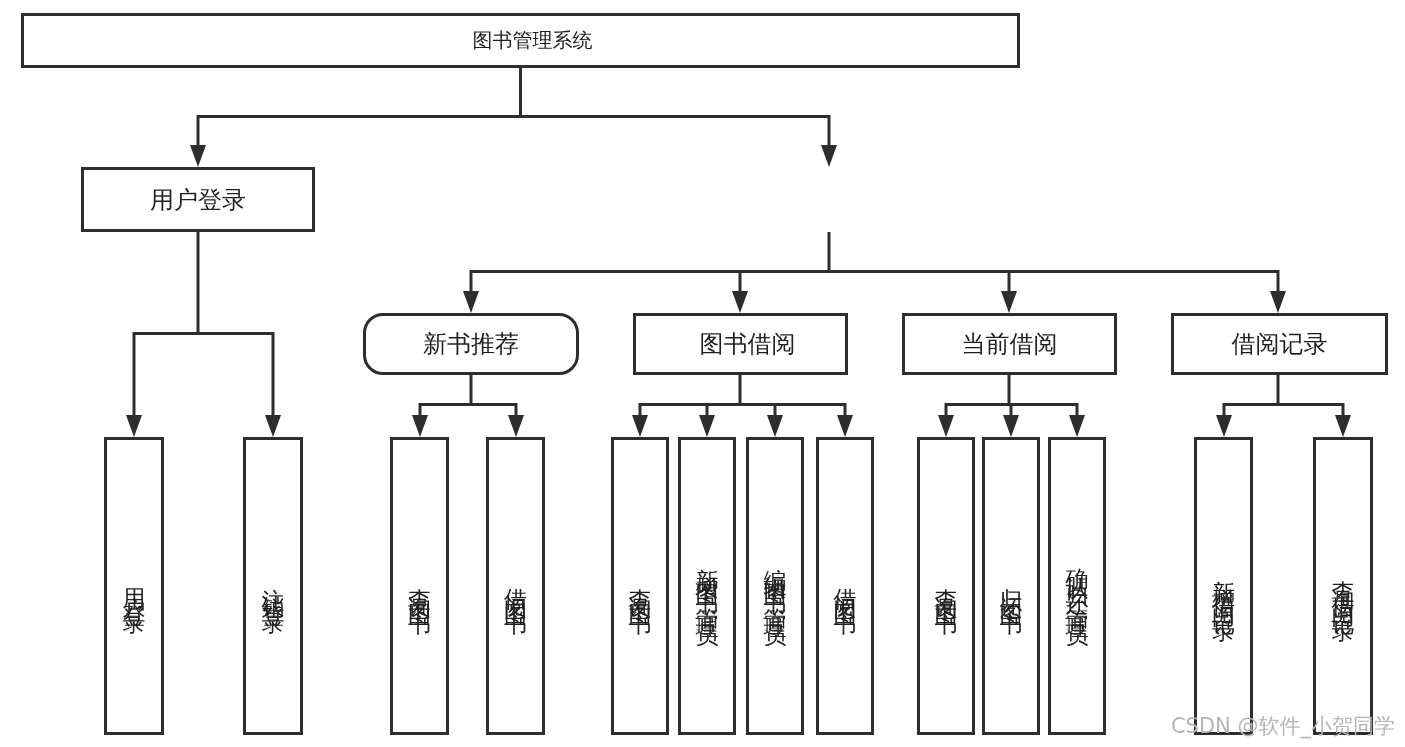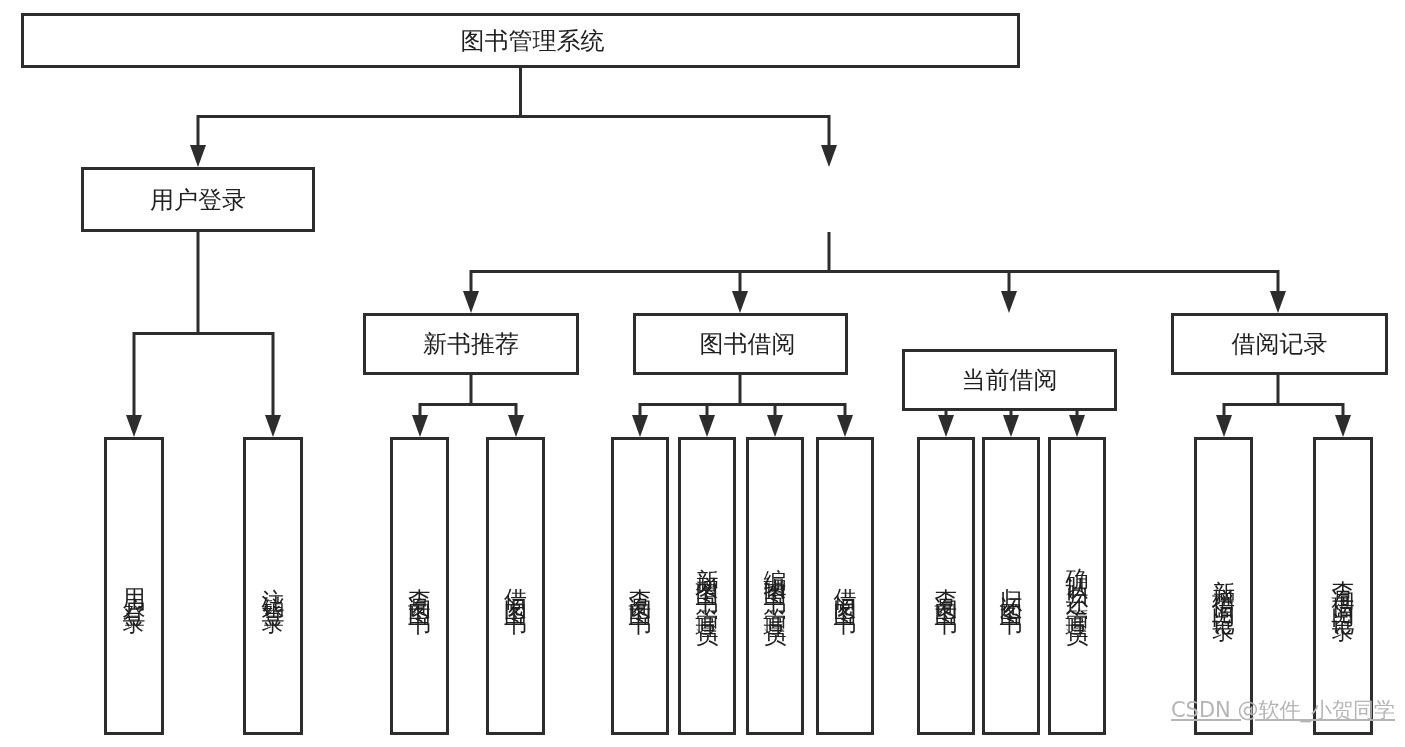--- a/index.html
+++ b/index.html
@@ -26,43 +26,42 @@
     position: absolute;
     box-sizing: border-box;
     border: 3px solid var(--line, #2d2d2d);
     background: #ffffff;
     display: flex;
     align-items: center;
     justify-content: center;
     color: var(--ink, #1f1f1f);
   }
   .hbox { font-size: 24px; }
-  .hbox.root { font-size: 24px; padding-left: 24px; }
+  .hbox.root { font-size: 20px; padding-left: 24px; }
   .vbox {
     top: 437px;
     height: 298px;
   }
   .vlabel {
     writing-mode: vertical-rl;
     text-orientation: mixed;
     font-size: 23px;
     letter-spacing: 8px;
     line-height: 1;
     white-space: nowrap;
   }
   .hlabel { white-space: nowrap; }
   #watermark {
     position: absolute;
-    top: 696px;
+    top: 712px;
     right: 10px;
     font-size: 21px;
     color: var(--wm, #b5b5b5);
     z-index: 5;
     white-space: nowrap;
-    text-decoration: underline;
   }
   line, polyline { stroke: var(--line, #2d2d2d); stroke-width: 3; fill: none; }
   path.arrowhead { fill: var(--line, #2d2d2d); stroke: none; }
 </style>
 </head>
 <body>
 
 <div id="canvas">
 
   <svg id="connectors" viewBox="0 0 1405 747" xmlns="http://www.w3.org/2000/svg">
@@ -142,27 +141,27 @@
   </svg>
 
   <div class="node hbox root" style="left:21px; top:13px; width:999px; height:55px;">
     <span class="hlabel">图书管理系统</span>
   </div>
 
   <div class="node hbox" style="left:81px; top:167px; width:234px; height:65px;">
     <span class="hlabel">用户登录</span>
   </div>
 
-  <div class="node hbox" style="left:363px; top:313px; width:216px; height:62px;">
+  <div class="node hbox" style="left:363px; top:313px; width:216px; height:62px;border-radius:20px;">
     <span class="hlabel">新书推荐</span>
   </div>
   <div class="node hbox" style="left:633px; top:313px; width:215px; height:62px;padding-left:14px;">
     <span class="hlabel">图书借阅</span>
   </div>
-  <div class="node hbox" style="left:902px; top:313px; width:215px; height:62px;margin-top:36px;">
+  <div class="node hbox" style="left:902px; top:313px; width:215px; height:62px;">
     <span class="hlabel">当前借阅</span>
   </div>
   <div class="node hbox" style="left:1171px; top:313px; width:217px; height:62px;">
     <span class="hlabel">借阅记录</span>
   </div>
 
   <div class="node vbox" style="left:104px; width:60px;">
     <span class="vlabel">用户登录</span>
   </div>
   <div class="node vbox" style="left:243px; width:60px;">

